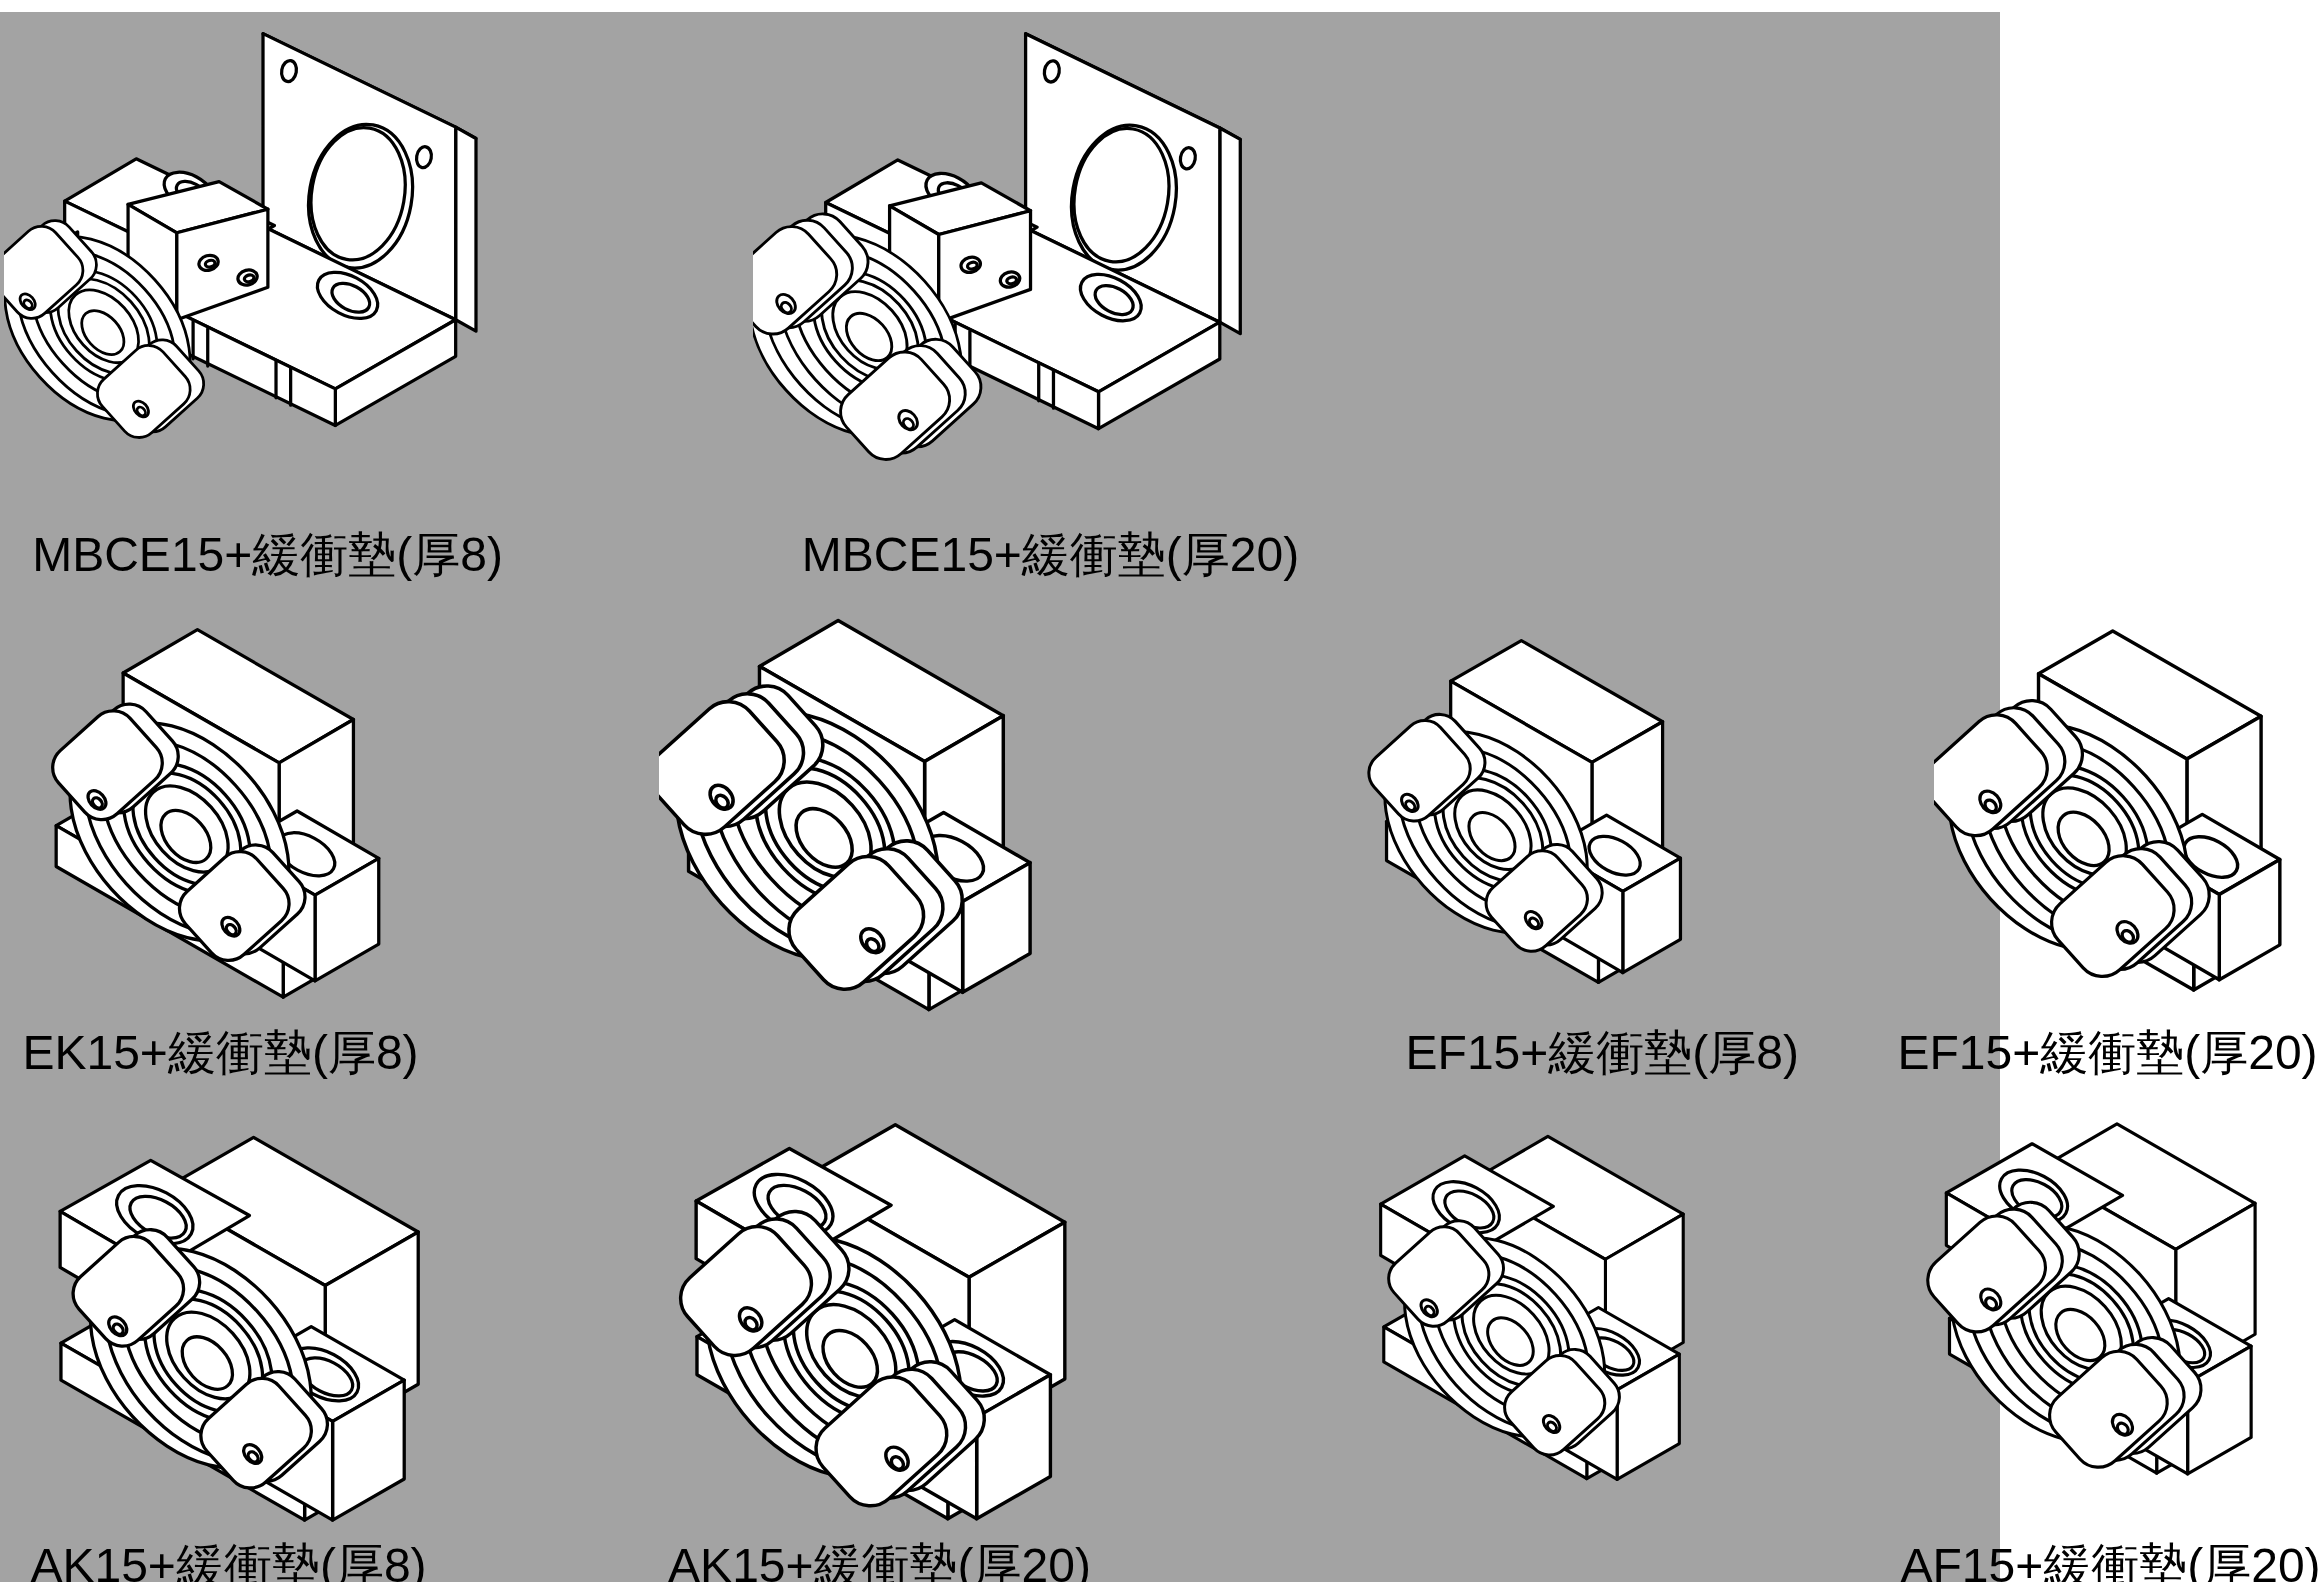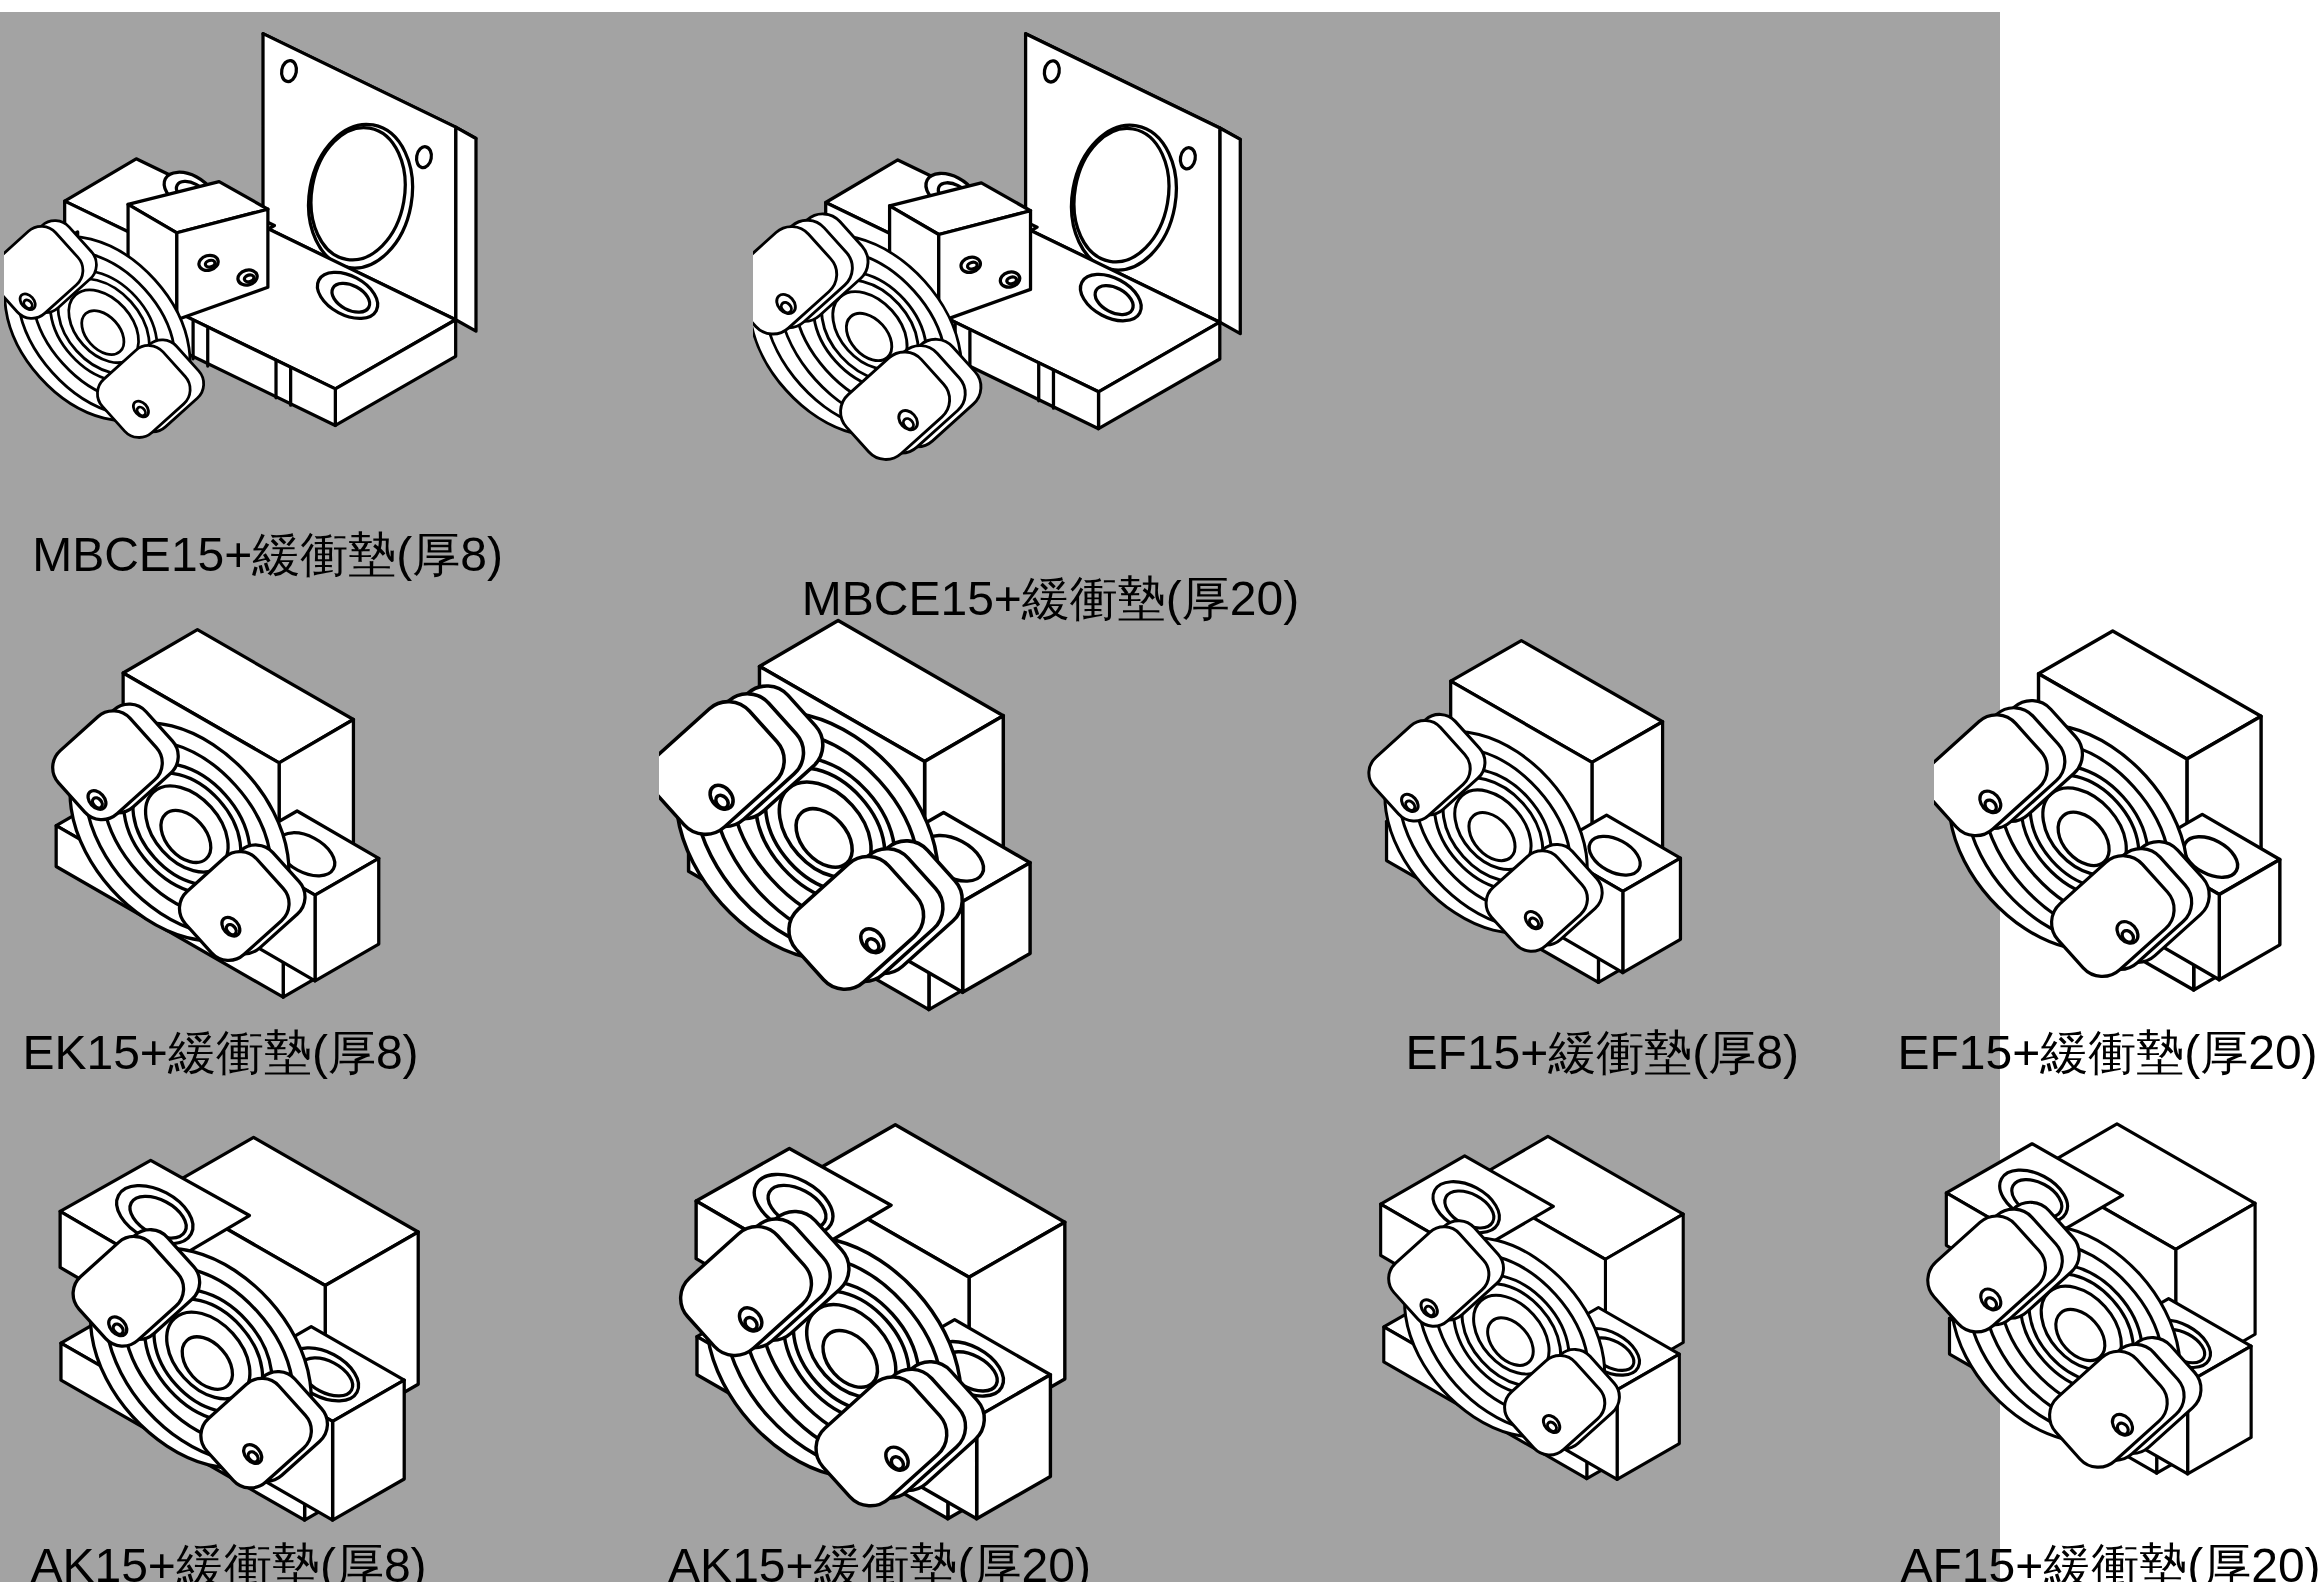--- a/index.html
+++ b/index.html
@@ -164,21 +164,21 @@
     </svg>
   </figure>
   <div class="caption" style="left:5.1px;top:514px;">MBCE15+緩衝墊(厚8)</div>
 
   <figure style="left:753px;top:6.8px;width:519px;height:508px;">
     <svg viewBox="0 0 600 620">
       <use href="#mbce-body"></use>
       <use href="#pad20" transform="translate(126,380) rotate(48) scale(0.88)"></use>
     </svg>
   </figure>
-  <div class="caption" style="left:788px;top:514px;margin-top:44px;">MBCE15+緩衝墊(厚20)</div>
+  <div class="caption" style="left:788px;top:514px;">MBCE15+緩衝墊(厚20)</div>
 
   <figure style="left:32px;top:603px;width:375px;height:392px;">
     <svg viewBox="15 10 450 480">
       <use href="#ek-body"></use>
       <use href="#pad8" transform="translate(200,272) rotate(48)"></use>
     </svg>
   </figure>
   <div class="caption" style="left:-42px;top:1012px;">EK15+緩衝墊(厚8)</div>
 
   <figure style="left:659px;top:593px;width:405px;height:415px;">

